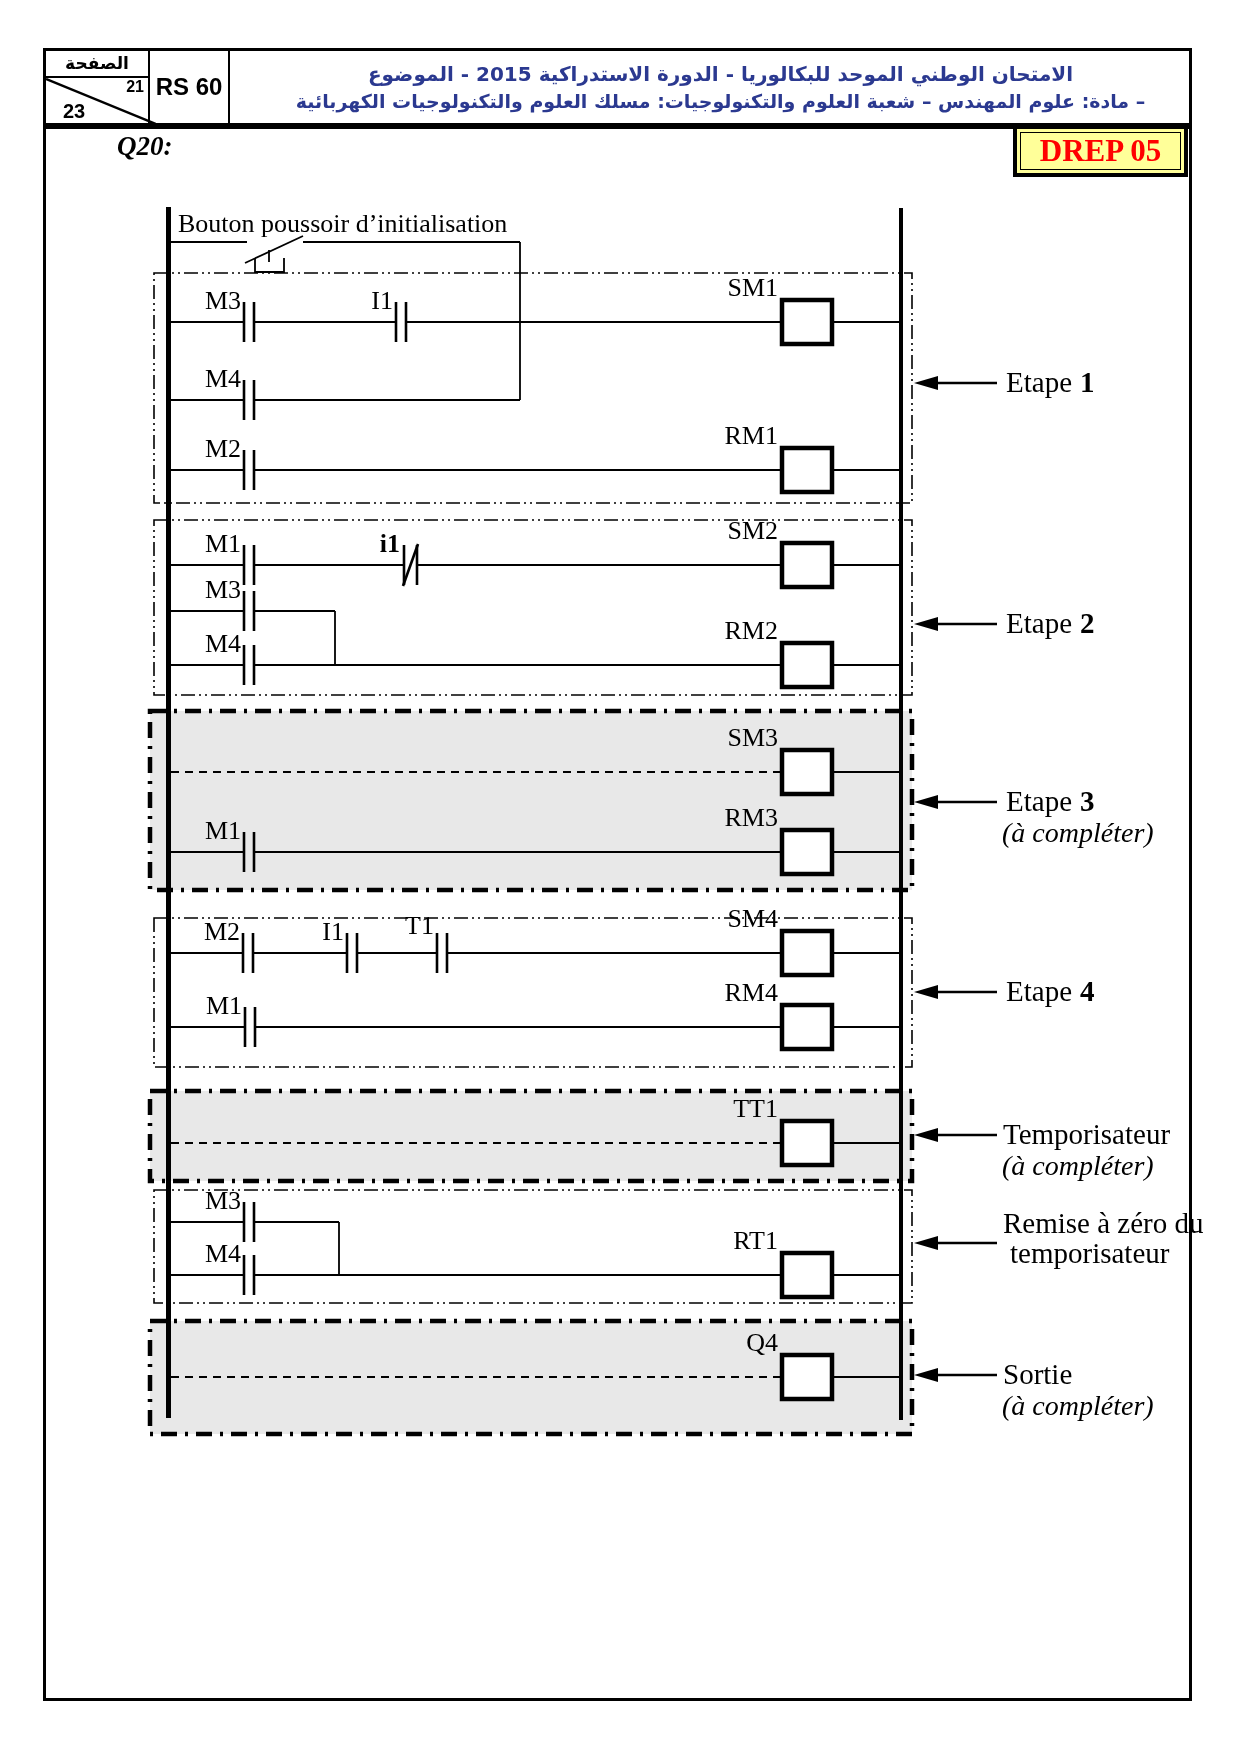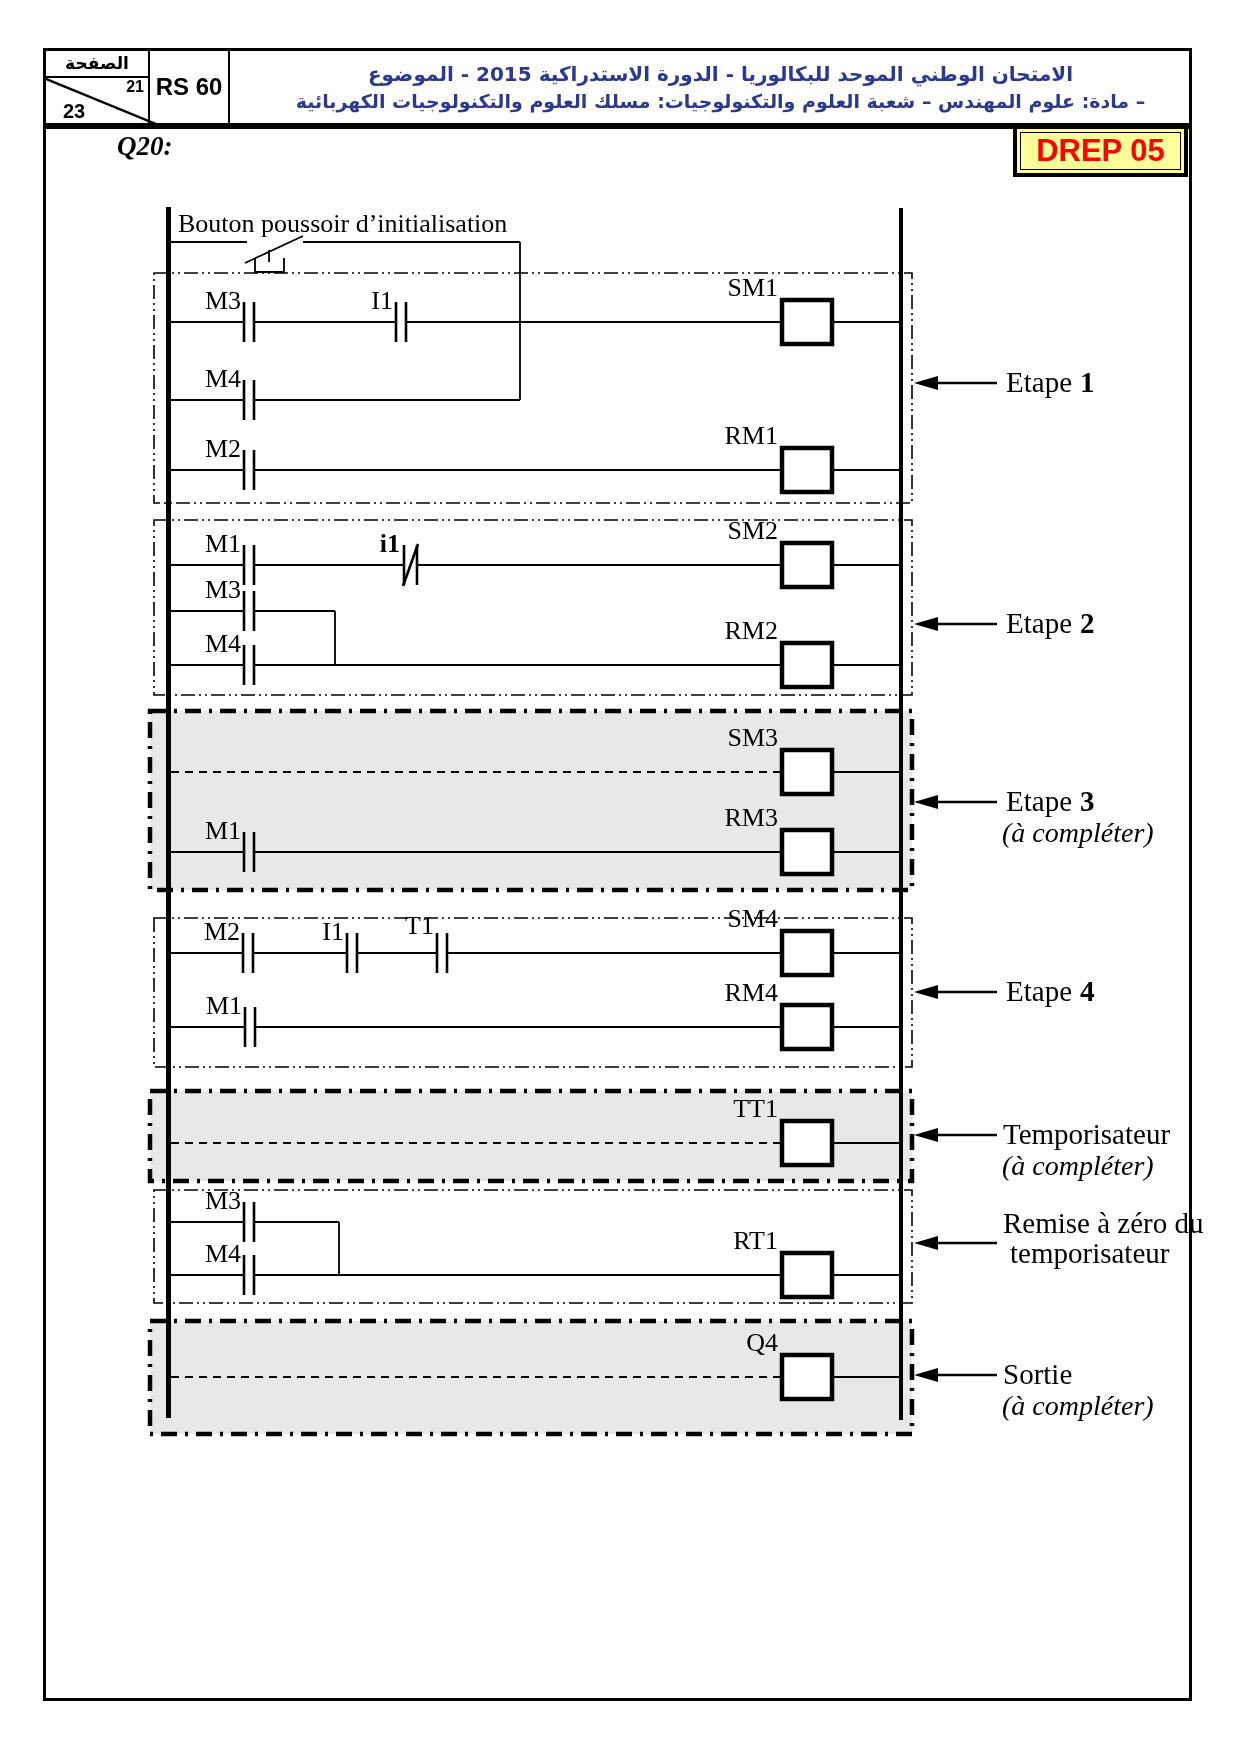--- a/index.html
+++ b/index.html
@@ -26,21 +26,21 @@
   .titleL2{font-size:19px;line-height:26px;}
   
   #frame{position:absolute;left:43px;top:126px;width:1149px;height:1575px;
          border:3px solid #000;box-sizing:border-box;}
   #q20{position:absolute;left:95px;top:131px;font-weight:bold;font-style:italic;font-size:27px;margin-left:22px;}
   
   #badge{position:absolute;left:1013px;top:125px;width:175px;height:52px;box-sizing:border-box;
          border:4px solid #000;background:#FFFF99;padding:3px;}
   #badge .inner{width:100%;height:100%;box-sizing:border-box;border:1.5px solid #000;
         display:flex;align-items:center;justify-content:center;
-        font-family:Liberation Sans, sans-serif;font-weight:bold;font-size:31px;color:#FF0000;}
+        font-family:Liberation Serif, serif;font-weight:bold;font-size:31px;color:#FF0000;}
   
   #ladder{position:absolute;left:0;top:0;}
   .wire{stroke:#000;stroke-width:1.8;fill:none;}
   .bar{stroke:#000;stroke-width:2.6;}
   .rail{stroke:#000;fill:none;}
   .coil{fill:#fff;stroke:#000;stroke-width:4.5;}
   .blkthin{fill:none;stroke:#000;stroke-width:1.6;stroke-dasharray:14 4 2 4 2 4;}
   .blkheavy{stroke:#000;stroke-width:4.5;stroke-dasharray:16 8 3 8;}
   .dashwire{stroke:#000;stroke-width:2.2;stroke-dasharray:8 6;fill:none;}
   .lbl{font-family:"Liberation Serif",serif;font-size:26px;fill:#000;}

